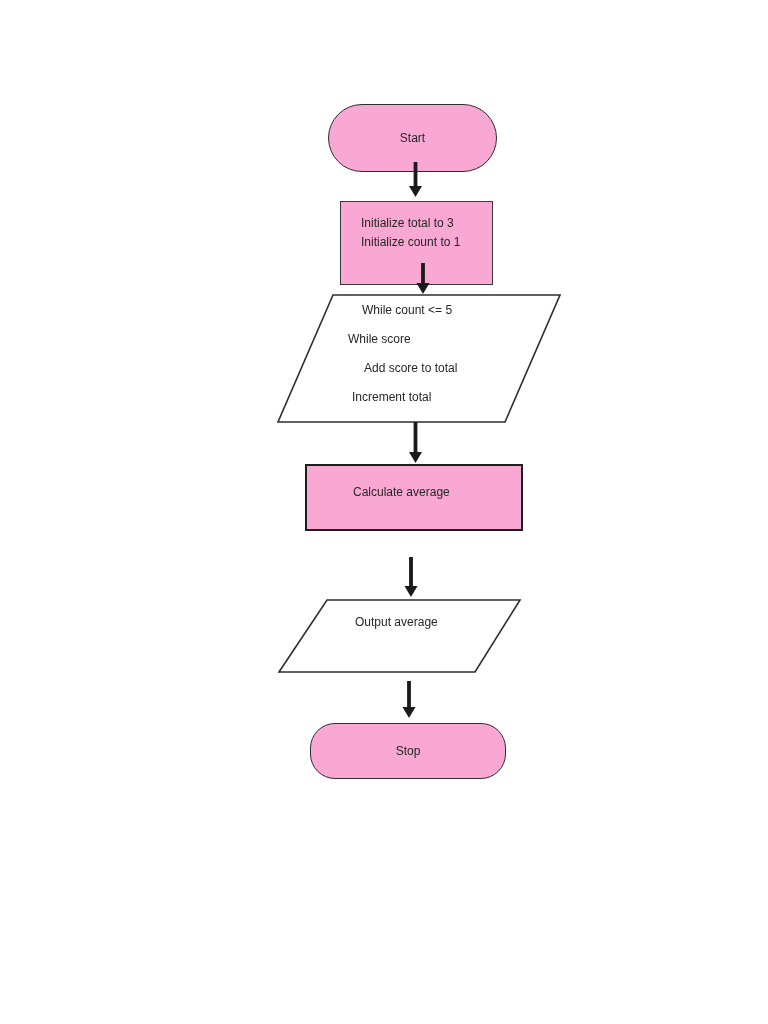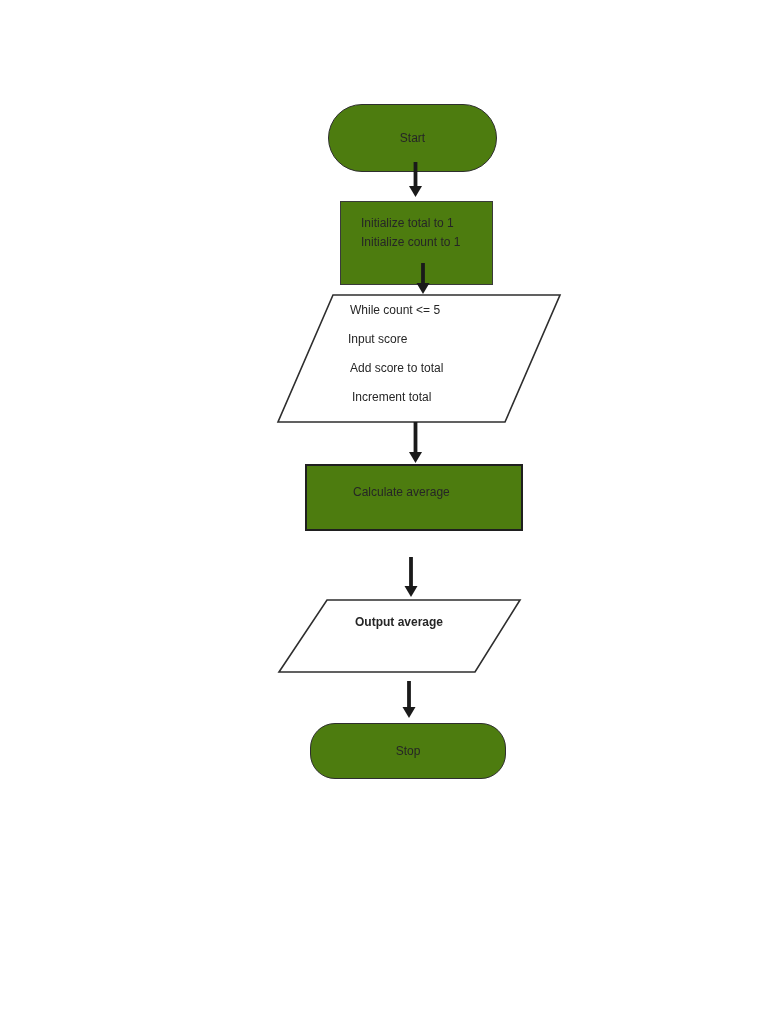--- a/index.html
+++ b/index.html
@@ -13,21 +13,21 @@
     height: 1024px;
     background: #ffffff;
     font-family: "Liberation Sans", sans-serif;
     font-size: 12px;
     color: #262626;
     overflow: hidden;
   }
   .node {
     position: absolute;
     box-sizing: border-box;
-    background: #4d7c0f;
+    background: #f9a8d4;
     z-index: 1;
   }
   .terminator {
     border: 1.6px solid #2e2e2e;
     display: flex;
     align-items: center;
     justify-content: center;
   }
   #node-start {
     left: 328px; top: 104px; width: 169px; height: 68px;
@@ -58,36 +58,36 @@
     z-index: 2;
     pointer-events: none;
   }
 
   .io-text {
     position: absolute;
     z-index: 3;
     line-height: 29px;
   }
   #loop-text { left: 348px; top: 296px; }
-  #loop-text .line:nth-child(1) { margin-left: 2px; }
-  #loop-text .line:nth-child(3) { margin-left: 2px; }
+  #loop-text .line:nth-child(1) { margin-left: 14px; }
+  #loop-text .line:nth-child(3) { margin-left: 16px; }
   #loop-text .line:nth-child(4) { margin-left: 4px; }
-  #output-text { left: 355px; top: 612px; line-height: 20px; font-weight: bold; }
+  #output-text { left: 355px; top: 612px; line-height: 20px; }
 </style>
 </head>
 <body>
 
 <div class="canvas">
 
   <div class="node terminator" id="node-start">
     <span>Start</span>
   </div>
 
   <div class="node" id="node-init">
-    <span class="line">Initialize total to 1</span>
+    <span class="line">Initialize total to 3</span>
     <span class="line">Initialize count to 1</span>
   </div>
 
   <div class="node" id="node-calc">
     <span class="line">Calculate average</span>
   </div>
 
   <div class="node terminator" id="node-stop">
     <span>Stop</span>
   </div>
@@ -119,21 +119,21 @@
     </g>
 
     <g>
       <line x1="409" y1="681" x2="409" y2="708" stroke="#1a1a1a" stroke-width="3.8"></line>
       <polygon points="409,718 402.5,707 415.5,707" fill="#1a1a1a"></polygon>
     </g>
   </svg>
 
   <div class="io-text" id="loop-text">
     <span class="line">While count &lt;= 5</span>
-    <span class="line">Input score</span>
+    <span class="line">While score</span>
     <span class="line">Add score to total</span>
     <span class="line">Increment total</span>
   </div>
 
   <div class="io-text" id="output-text">
     <span class="line">Output average</span>
   </div>
 
 </div>
 

